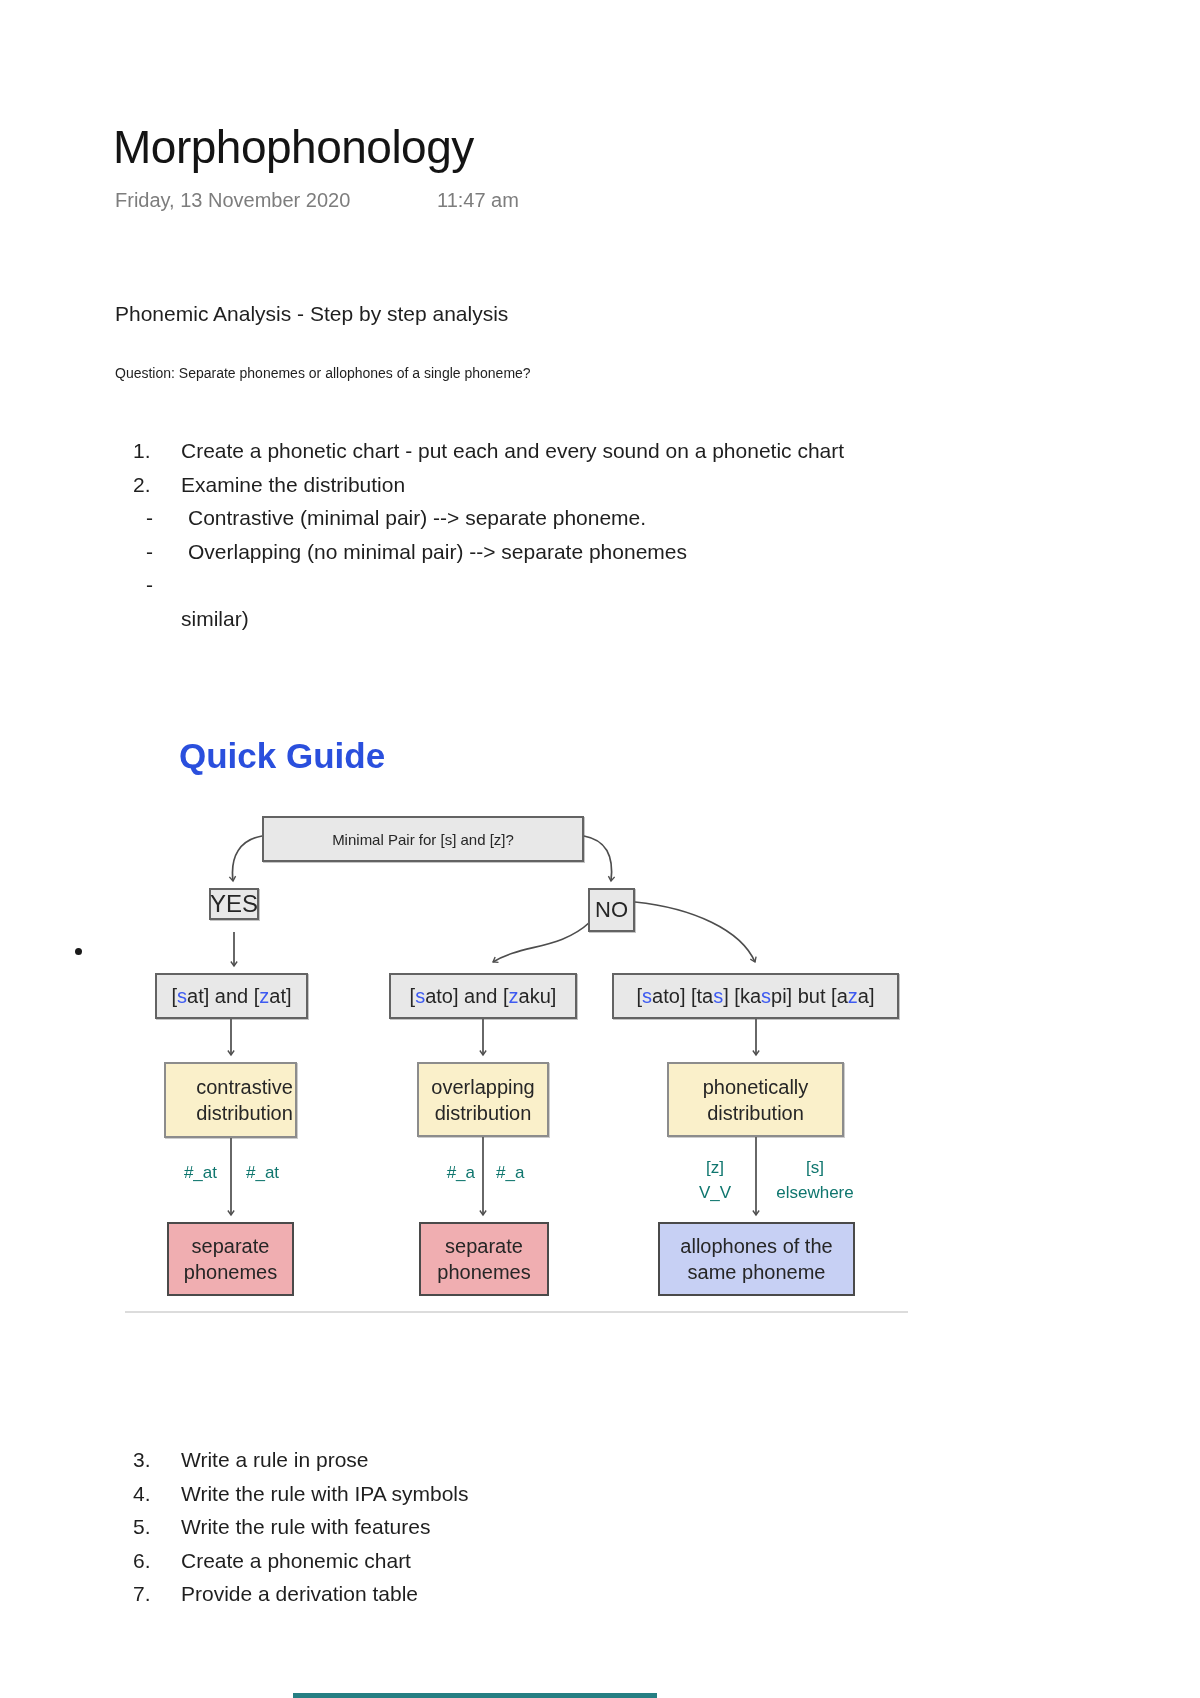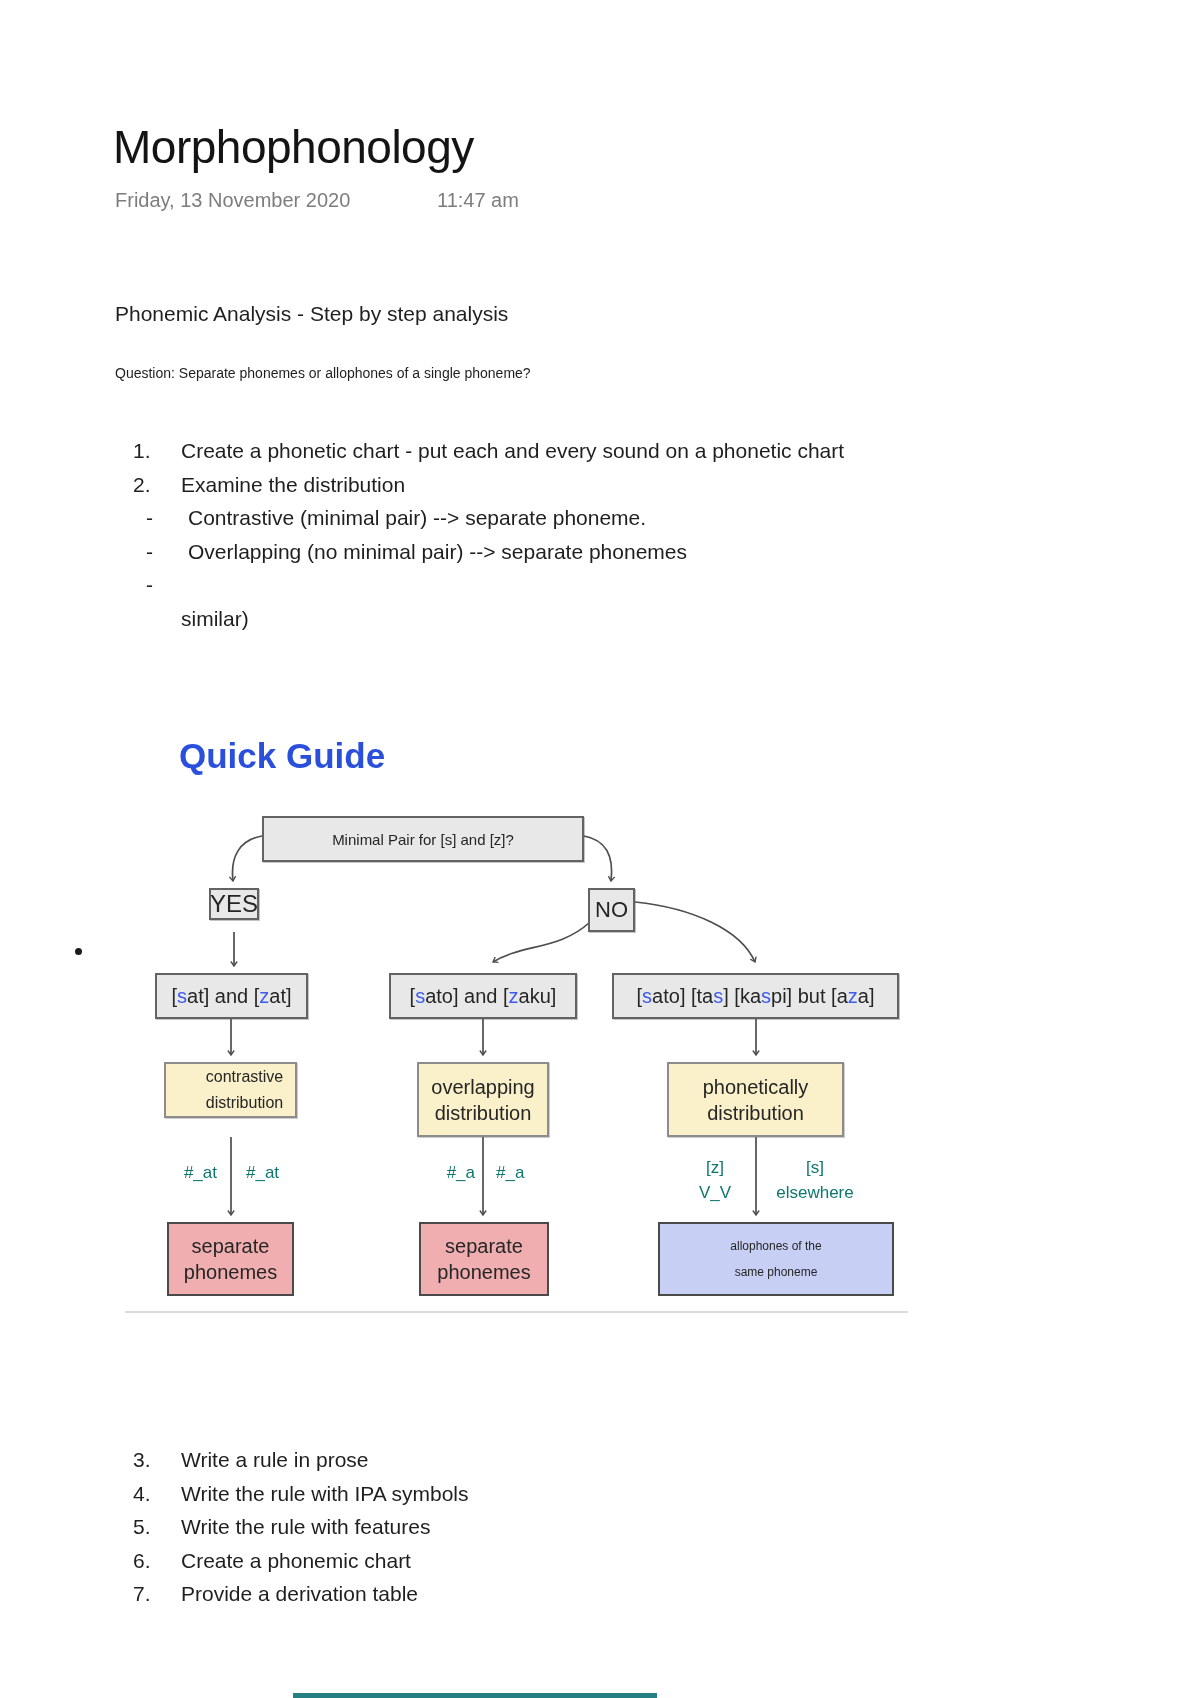--- a/index.html
+++ b/index.html
@@ -59,36 +59,36 @@
   .root-node{left:262px;top:816px;width:322px;height:46px;font-size:15px;}
   .yes-node{left:209px;top:888px;width:50px;height:32px;font-size:24px;}
   .no-node{left:588px;top:888px;width:47px;height:44px;font-size:22px;}
 
   .ex1{left:155px;top:973px;width:153px;height:46px;font-size:20px;}
   .ex2{left:389px;top:973px;width:188px;height:46px;font-size:20px;}
   .ex3{left:612px;top:973px;width:287px;height:46px;font-size:20px;}
   .node .hl{color:#3d5af1;}
 
   .two-line{flex-direction:column;line-height:26px;}
-  .dist1{left:164px;top:1062px;width:133px;height:56px;font-size:16px;padding-left:28px;}
+  .dist1{left:164px;top:1062px;width:133px;height:76px;font-size:20px;padding-left:28px;}
   .dist2{left:417px;top:1062px;width:132px;height:75px;font-size:20px;}
   .dist3{left:667px;top:1062px;width:177px;height:75px;font-size:20px;}
 
   .env{font-size:17px;color:#0f766e;white-space:nowrap;}
   .env-c3{text-align:center;line-height:25px;}
   .env-c1l{left:160px;top:1163px;width:57px;text-align:right;}
   .env-c1r{left:246px;top:1163px;}
   .env-c2l{left:420px;top:1163px;width:55px;text-align:right;}
   .env-c2r{left:496px;top:1163px;}
   .env-c3l{left:680px;top:1155px;width:70px;}
   .env-c3r{left:770px;top:1155px;width:90px;}
 
   .res1{left:167px;top:1222px;width:127px;height:74px;font-size:20px;}
   .res2{left:419px;top:1222px;width:130px;height:74px;font-size:20px;}
-  .res3{left:658px;top:1222px;width:236px;height:74px;font-size:12px;}
+  .res3{left:658px;top:1222px;width:197px;height:74px;font-size:20px;}
 
   .divider{left:125px;top:1311px;width:783px;height:2px;background:#dcdcdc;}
   .teal-bar{left:293px;top:1693px;width:364px;height:5px;background:#267f83;}
 </style>
 </head>
 <body>
 
 <div class="abs note-title">Morphophonology</div>
 <div class="abs dateline">
   <span>Friday, 13 November 2020</span>

